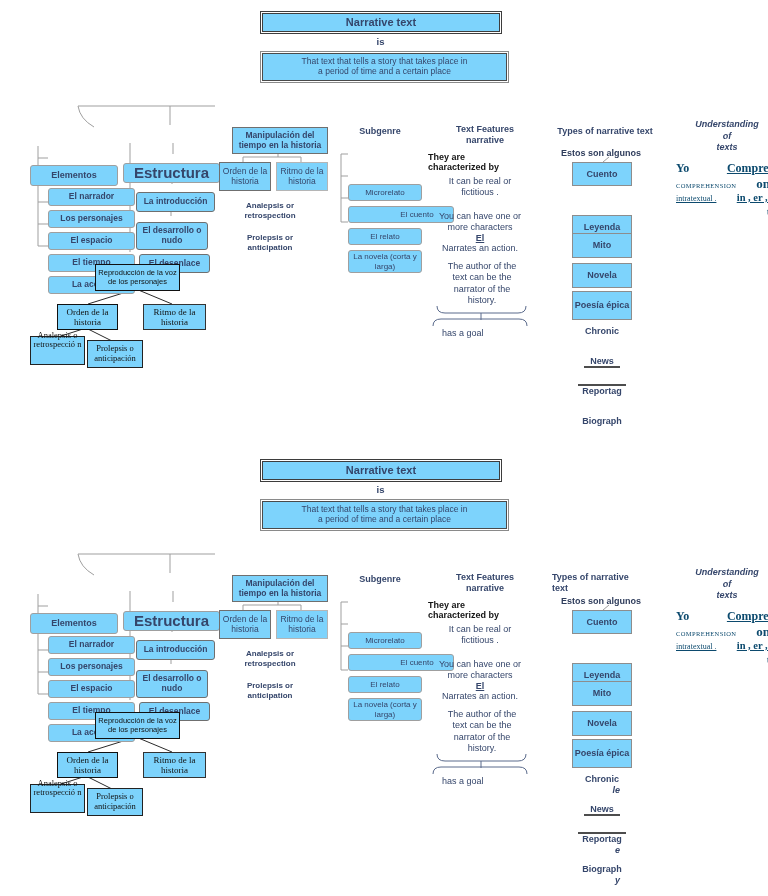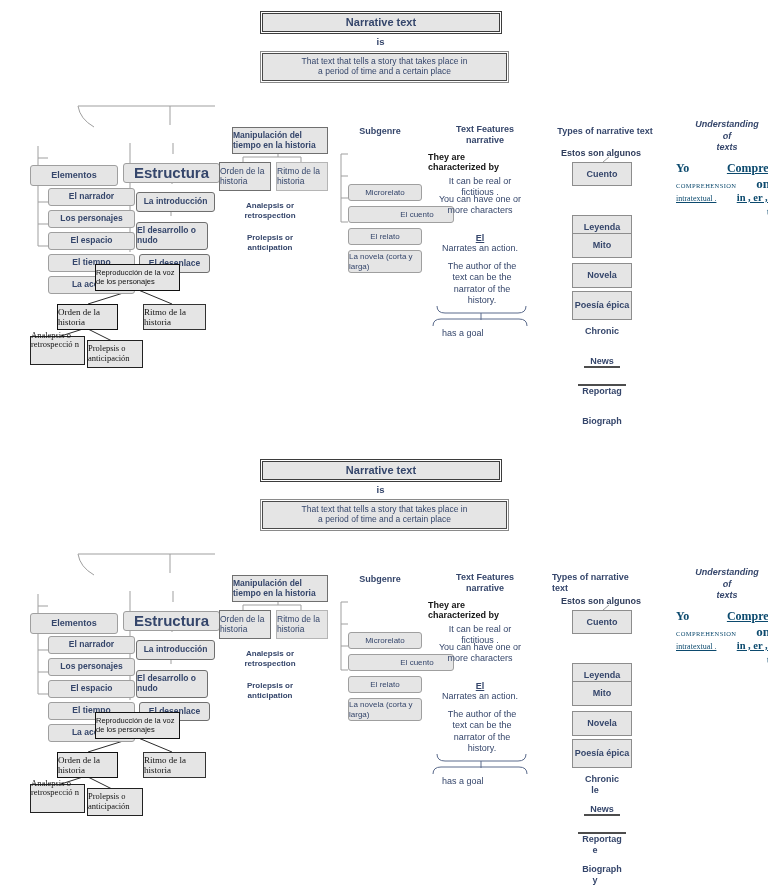--- a/index.html
+++ b/index.html
@@ -1,20 +1,20 @@
 <!DOCTYPE html>
 <html><head>
 <meta charset="utf-8">
 <style>
   html,body{margin:0;padding:0;background:#ffffff;}
   body{width:768px;height:896px;position:relative;overflow:hidden;
        font-family:"Liberation Sans",sans-serif;color:#35466b;}
   .page{position:absolute;left:0;width:768px;height:448px;}
   .box{position:absolute;border:1px solid #9f9f9f;display:flex;align-items:center;
-       justify-content:center;text-align:left;background:#e5e5e5;line-height:1.15;}
+       justify-content:center;text-align:center;background:#7dd3fc;line-height:1.15;}
   .rbox{border-radius:3px;margin-top:38px;}
   .heavy{border-width:1.5px;border-color:#6f6f6f;}
   .t{position:absolute;line-height:1.2;}
   svg.lines{position:absolute;left:0;top:0;pointer-events:none;}
 
   .nbox{left:262px;top:13px;width:236px;height:17px;font-size:11px;font-weight:bold;
         border:1px solid #3d3d3d;outline:1px solid #3d3d3d;outline-offset:1px;}
   .is{left:262px;top:36px;width:237px;text-align:center;font-weight:bold;font-size:9.5px;}
   .defbox{left:262px;top:53px;width:243px;height:26px;border:1px solid #4a4a4a;
           outline:1px solid #8a8a8a;outline-offset:1px;font-size:8.5px;flex-direction:column;}
@@ -36,37 +36,37 @@
   .note2{left:227px;top:233px;width:86px;text-align:center;font-weight:bold;font-size:8px;}
 
   .sub-title{left:340px;top:126px;width:80px;text-align:center;font-weight:bold;font-size:9px;}
   .sub-i{left:348px;width:72px;height:15px;font-size:8px;}
   .sb0{top:146px;}.sb1{top:168px;padding-left:32px;}.sb2{top:190px;}.sb3{top:212px;height:21px;}
 
   .feat-title{left:443px;top:124px;width:84px;text-align:center;font-weight:bold;font-size:9px;}
   .theyare{left:428px;top:152px;width:84px;color:#141414;font-weight:bold;font-size:9px;
            line-height:1.15;}
   .realor{left:436px;top:176px;width:88px;text-align:center;font-size:9px;}
-  .youcan{left:430px;top:194px;width:100px;text-align:center;font-size:9px;}
+  .youcan{left:430px;top:211px;width:100px;text-align:center;font-size:9px;}
   .elfrag{left:430px;top:233px;width:100px;text-align:center;font-size:9px;font-weight:bold;
           text-decoration:underline;}
   .narrates{left:430px;top:243px;width:100px;text-align:center;font-size:9px;}
   .author{left:442px;top:261px;width:80px;text-align:center;font-size:9px;line-height:1.25;}
   .hasagoal{left:442px;top:328px;width:80px;font-size:9px;}
 
   .types-title-p1{left:545px;top:126px;width:120px;text-align:center;font-weight:bold;
                   font-size:9px;white-space:nowrap;}
   .types-title-p2{left:552px;top:124px;width:90px;font-weight:bold;font-size:9px;}
   .estos{left:561px;top:148px;width:100px;font-weight:bold;font-size:9px;color:#2f3d5c;}
   .ty{left:572px;width:58px;font-size:9px;font-weight:600;border-color:#8d8d8d;}
   .ty0{top:162px;height:22px;}.ty1{top:215px;height:23px;}.ty2{top:233px;height:23px;}
   .ty3{top:263px;height:23px;}.ty4{top:291px;height:27px;}
   .plain{left:570px;width:64px;text-align:center;font-size:9px;font-weight:600;}
   .pw0{top:326px;}.pw1{top:356px;}.pw2{top:384px;}.pw3{top:416px;}
-  .plain .b{display:block;padding-right:14px;}
+  .plain .b{display:block;text-align:right;padding-right:14px;font-style:italic;}
   .news-u{border-bottom:2px solid #4d4d4d;padding:0 6px;}
   .rep-o{border-top:2px solid #4d4d4d;padding:0 4px;display:inline-block;}
 
   .und-title{left:688px;top:119px;width:78px;text-align:center;font-weight:bold;
              font-size:9px;line-height:1.3;font-style:italic;}
   .frag{left:648px;top:161px;width:118px;font-family:"Liberation Serif",serif;color:#0c4a6e;margin-left:28px;}
   .frag-r1{display:flex;justify-content:space-between;font-weight:bold;font-size:12px;
            padding-right:16px;}
   .frag-u{text-decoration:underline;}
   .frag-r2{display:flex;justify-content:space-between;align-items:baseline;

